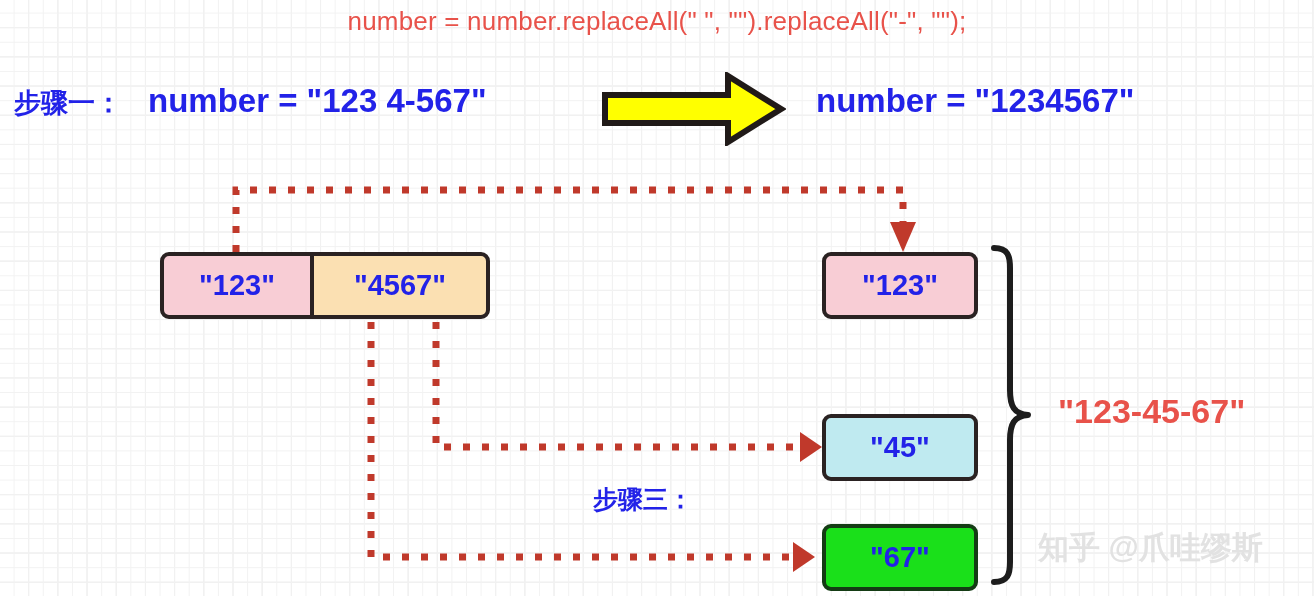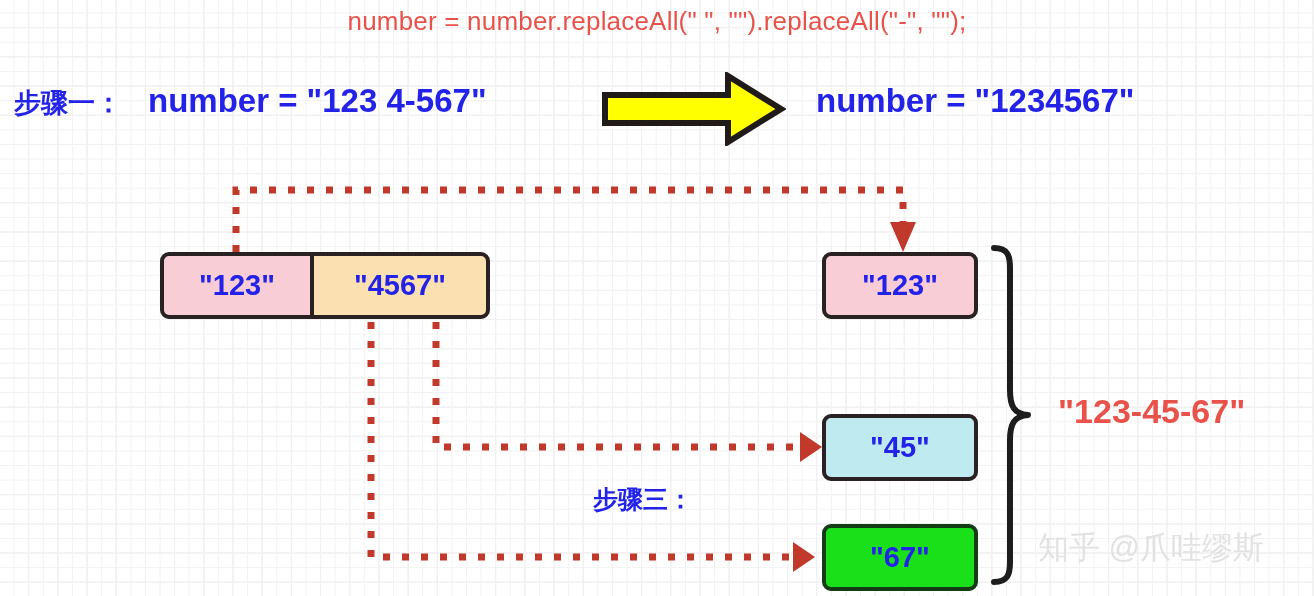--- a/index.html
+++ b/index.html
@@ -110,21 +110,21 @@
     font-weight: bold;
     white-space: nowrap;
   }
 
   
   #watermark {
     top: 527px;
     left: 1038px;
     color: #e2e2e2;
     font-size: 31px;
-    font-weight: normal;
+    font-weight: bold;
     white-space: nowrap;
     z-index: 1;
   }
 </style>
 </head>
 <body>
 
 <div id="canvas">
   <div id="grid-overlay-minor"></div>
 

